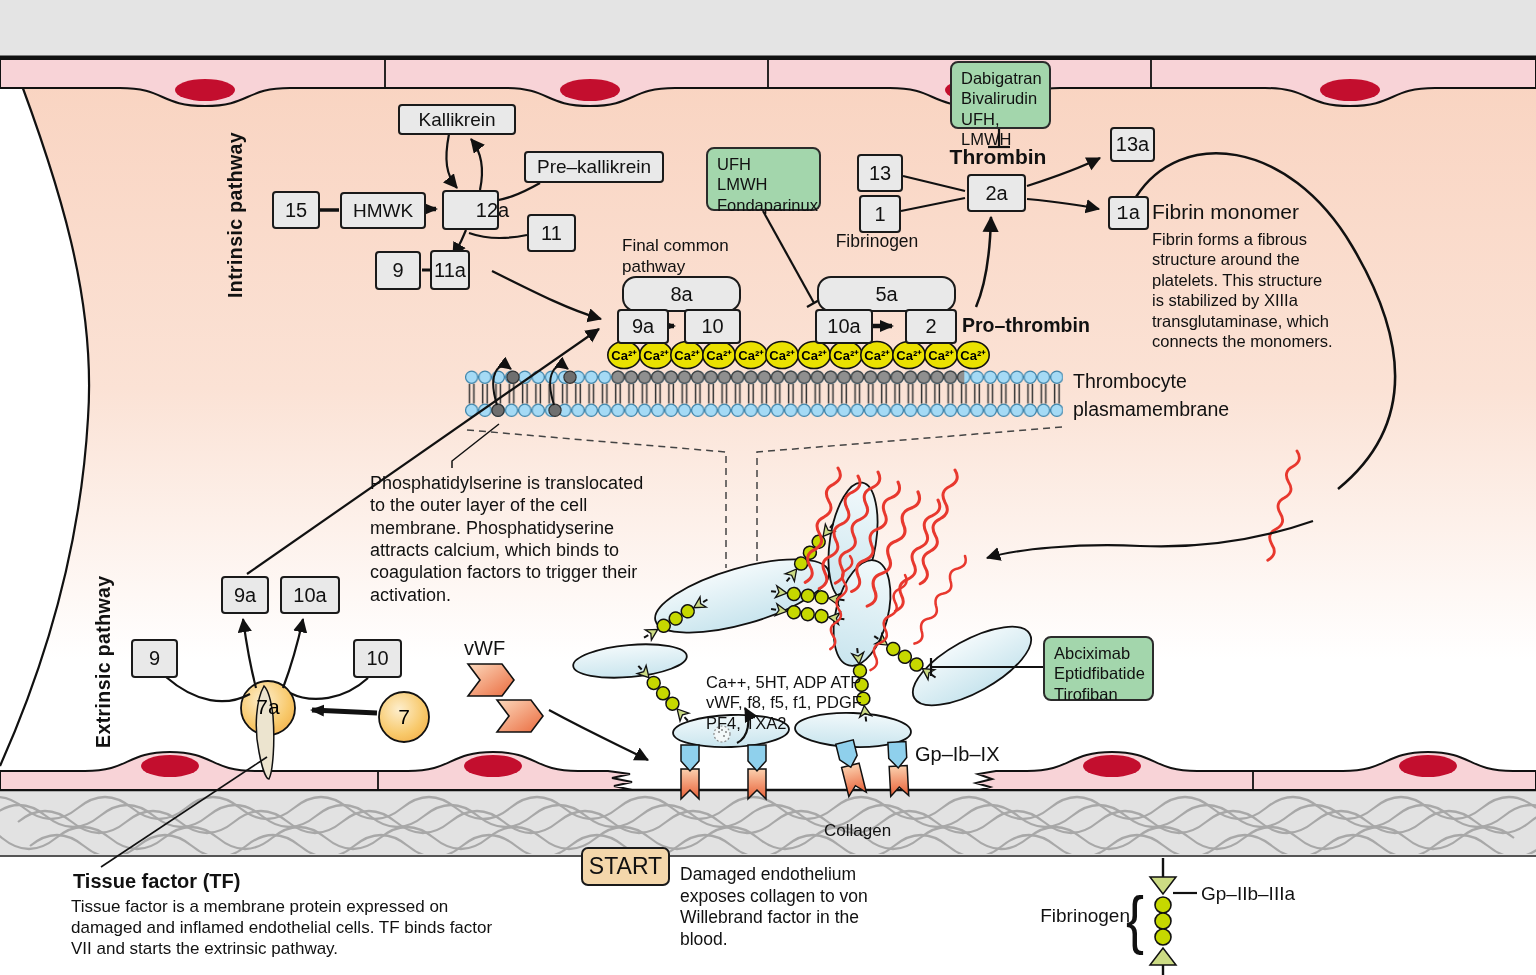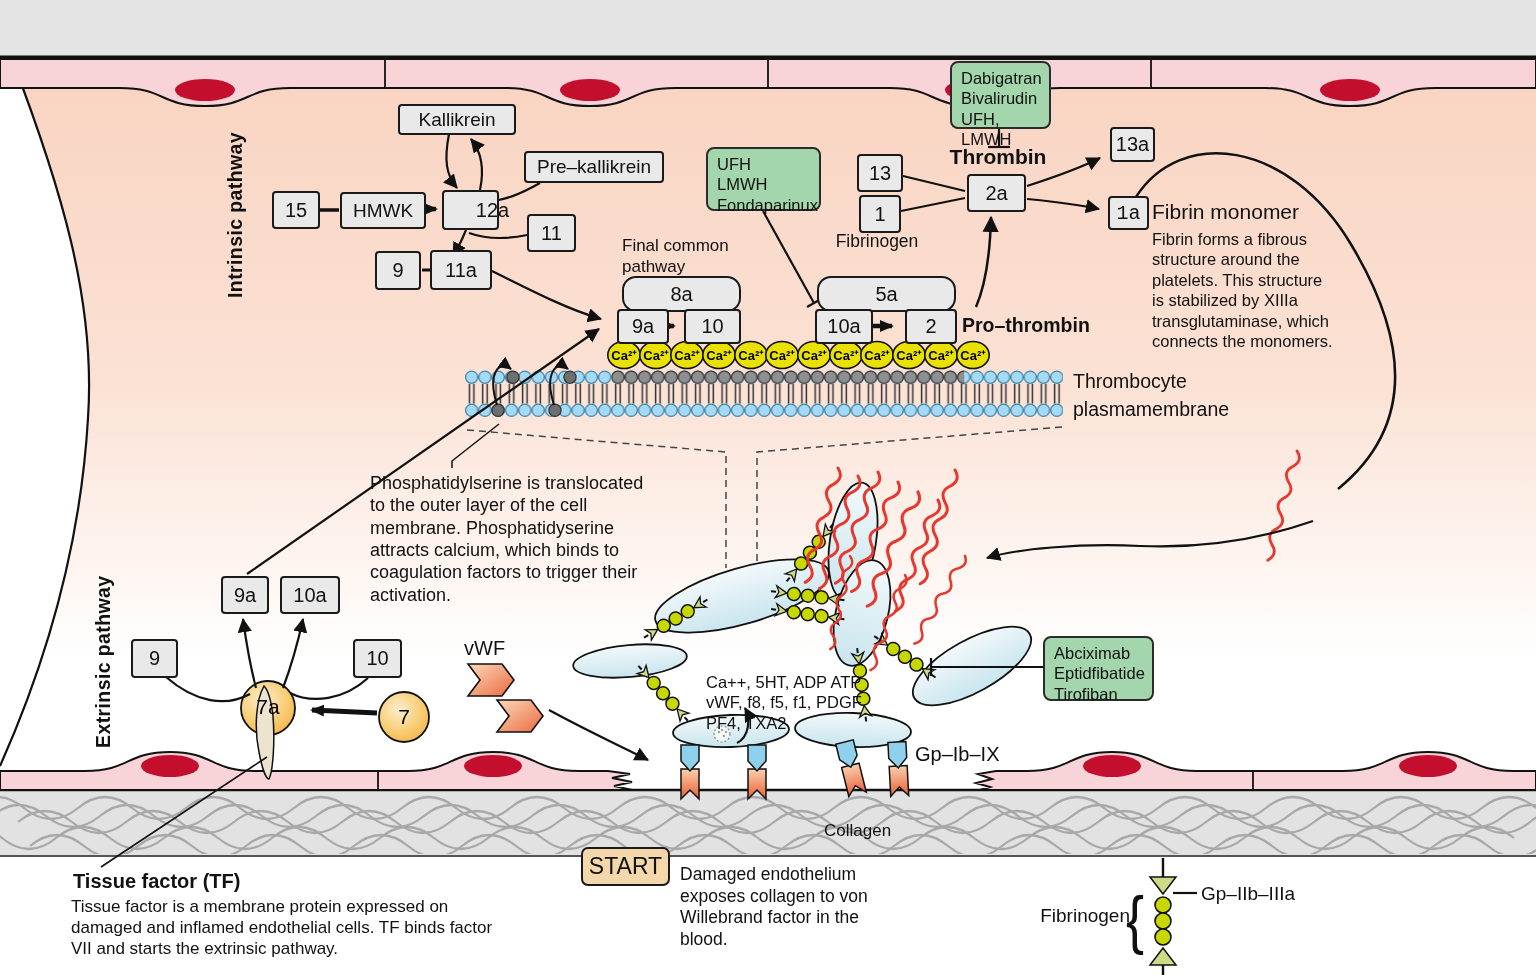--- a/index.html
+++ b/index.html
@@ -319,21 +319,21 @@
 <div class="vlabel" style="left:224px;top:298px;">Intrinsic pathway</div>
 <div class="vlabel" style="left:92px;top:748px;">Extrinsic pathway</div>
 
 <div class="node" style="left:398px;top:104px;width:118px;height:31px;font-size:19px;">Kallikrein</div>
 <div class="node" style="left:524px;top:151px;width:140px;height:32px;font-size:19px;">Pre–kallikrein</div>
 <div class="node" style="left:272px;top:191px;width:48px;height:38px;">15</div>
 <div class="node" style="left:340px;top:192px;width:86px;height:37px;font-size:19px;">HMWK</div>
 <div class="node" style="left:442px;top:190px;width:57px;height:40px;padding-left:44px;">12a</div>
 <div class="node" style="left:527px;top:214px;width:49px;height:38px;">11</div>
 <div class="node" style="left:375px;top:251px;width:46px;height:39px;">9</div>
-<div class="node" style="left:430px;top:250px;width:62px;height:40px;">11a</div>
+<div class="node" style="left:430px;top:250px;width:40px;height:40px;">11a</div>
 
 <div class="txt" style="left:622px;top:235px;font-size:17px;">Final common
 pathway</div>
 <div class="node bridge" style="left:622px;top:276px;width:119px;height:36px;">8a</div>
 <div class="node" style="left:617px;top:309px;width:52px;height:35px;">9a</div>
 <div class="node" style="left:684px;top:309px;width:57px;height:35px;">10</div>
 <div class="node bridge" style="left:817px;top:276px;width:139px;height:36px;">5a</div>
 <div class="node" style="left:815px;top:309px;width:58px;height:35px;">10a</div>
 <div class="node" style="left:905px;top:309px;width:52px;height:35px;">2</div>
 <div class="txt bold" style="left:962px;top:313px;font-size:19.5px;">Pro–thrombin</div>

